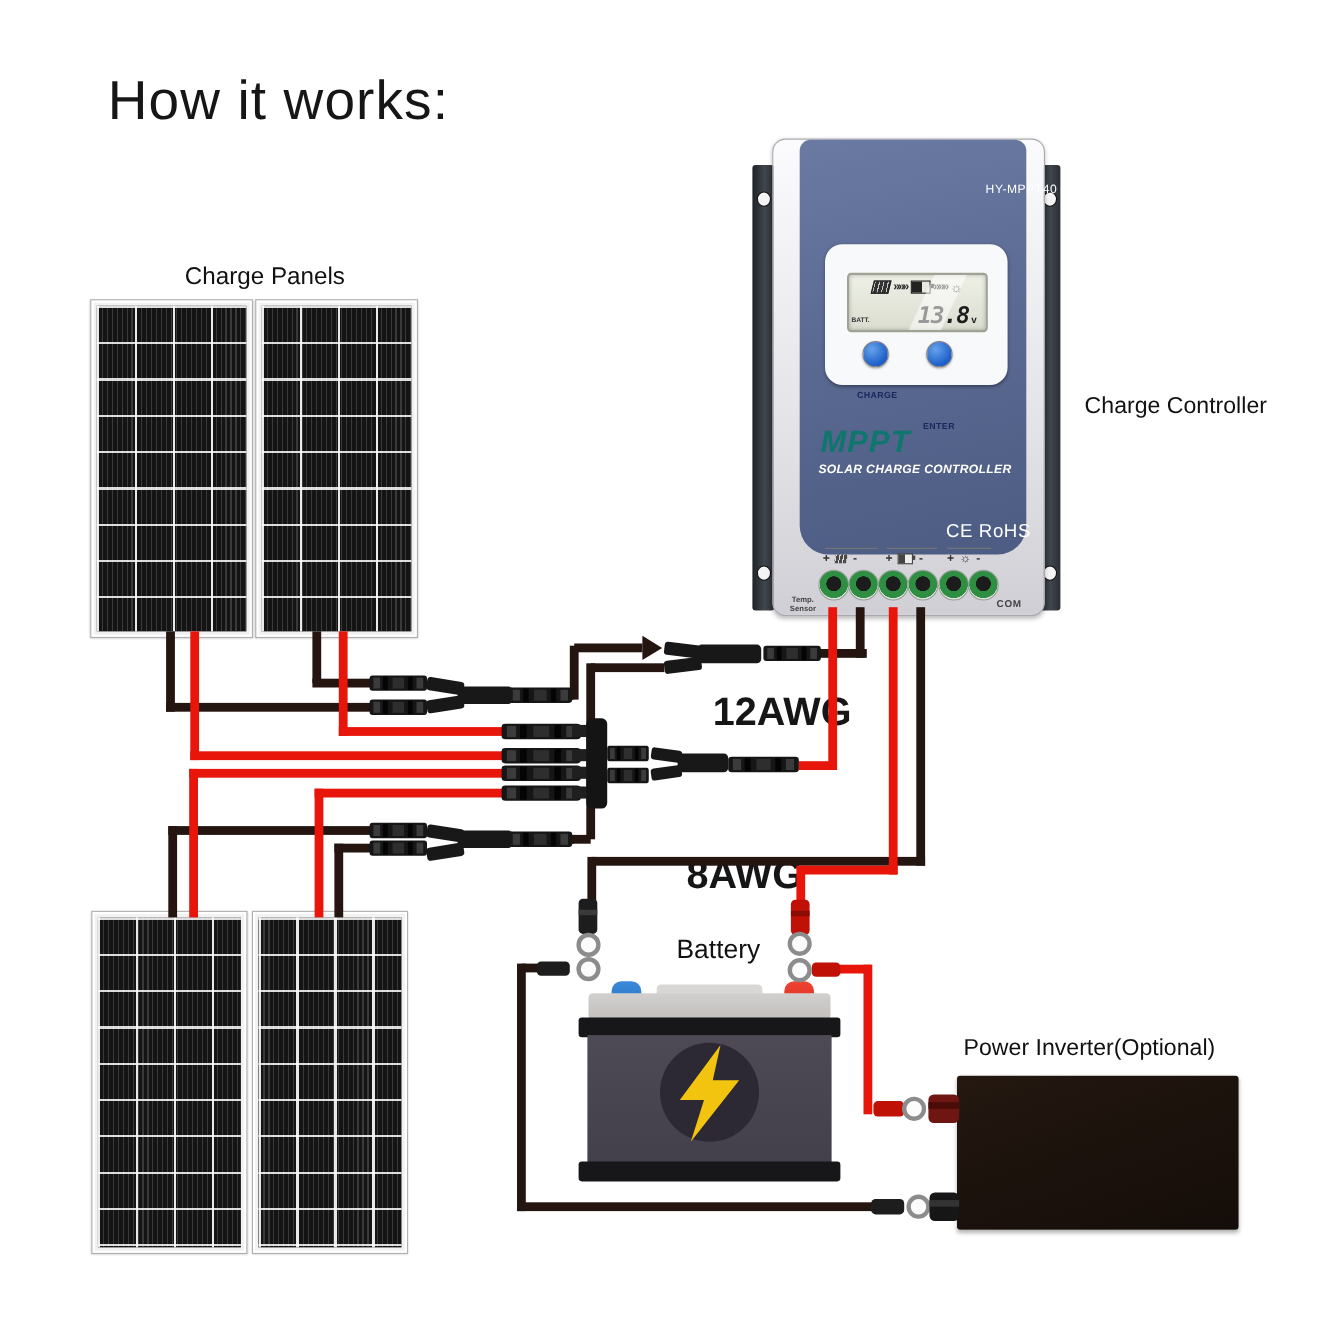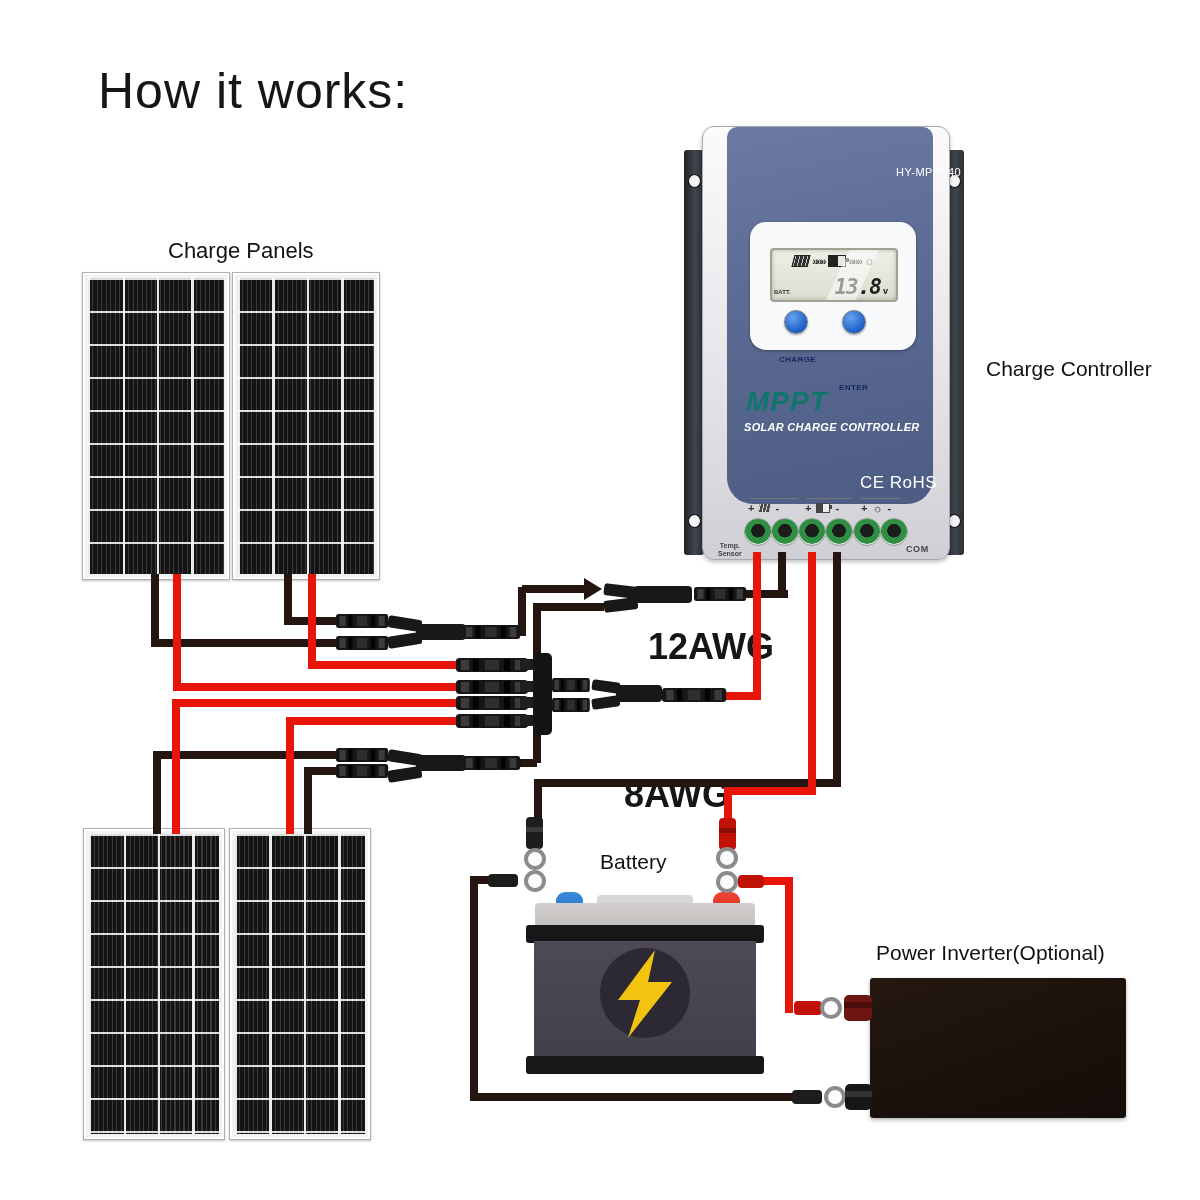--- a/index.html
+++ b/index.html
@@ -72,21 +72,21 @@
 </head>
 <body>
 
 <div id="stage">
 
   <div class="abs title" style="left:98px;top:62px;">How it works:</div>
   <div class="abs seclabel" style="left:168px;top:238px;">Charge Panels</div>
   <div class="abs seclabel" style="left:986px;top:357px;font-size:21px;">Charge Controller</div>
   <div class="abs gauge" style="left:648px;top:626px;">12AWG</div>
   <div class="abs gauge" style="left:624px;top:774px;">8AWG</div>
-  <div class="abs seclabel" style="left:600px;top:850px;font-size:21px;">Battery</div>
+  <div class="abs seclabel" style="left:615px;top:850px;font-size:24px;">Battery</div>
   <div class="abs seclabel" style="left:876px;top:941px;font-size:21px;">Power Inverter(Optional)</div>
 
   <div class="abs panel" style="left:82px;top:272px;width:146px;height:306px;">
       <div class="cells"></div>
     </div>
   <div class="abs panel" style="left:232px;top:272px;width:146px;height:306px;">
       <div class="cells"></div>
     </div>
   <div class="abs panel" style="left:83px;top:828px;width:140px;height:310px;">
       <div class="cells"></div>

